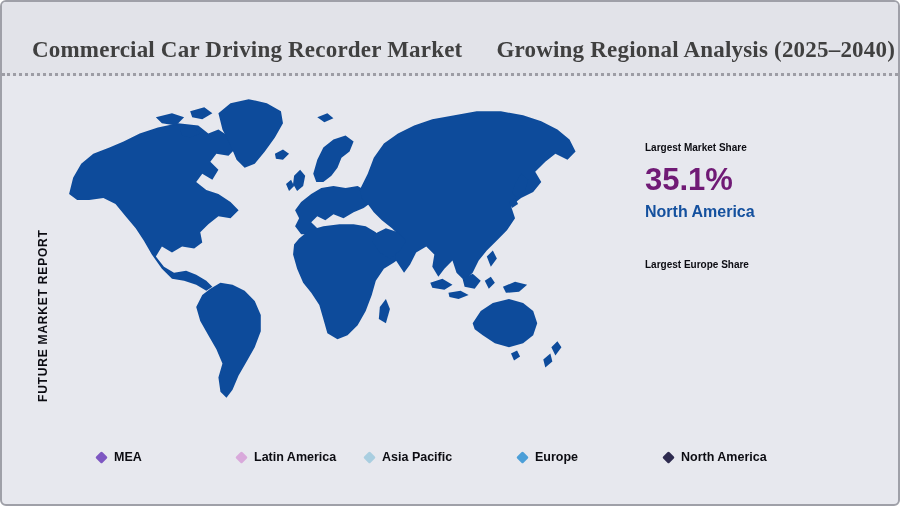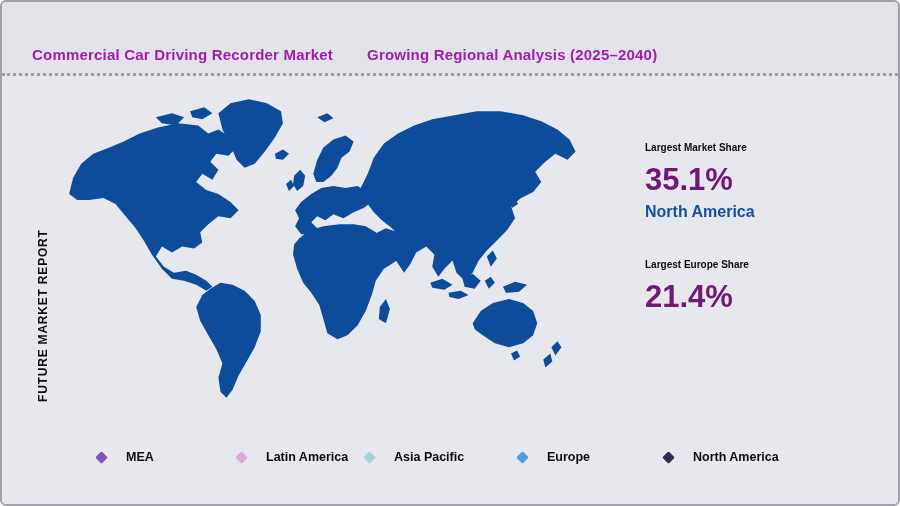--- a/index.html
+++ b/index.html
@@ -18,25 +18,26 @@
     top: 0; left: 0; right: 0;
     height: 74px;
     background: #e2e3e9;
     border-bottom: 3px dotted #9d9da5;
     display: flex;
     align-items: flex-end;
     padding: 0 0 10px 30px;
     gap: 34px;
   }
   .title-part {
-    font-size: 15px;
+    font-size: 23px;
     font-weight: 800;
-    color: #a21caf;
+    color: #404040;
     letter-spacing: 0.2px;
     white-space: nowrap;
+    font-family: Liberation Serif, serif;
   }
   .brand-vertical {
     position: absolute;
     left: 34px;
     top: 228px;
     height: 172px;
     writing-mode: vertical-rl;
     transform: rotate(180deg);
     font-size: 12px;
     font-weight: bold;
@@ -82,21 +83,21 @@
   .legend {
     position: absolute;
     left: 0; right: 0;
     top: 446px;
     height: 18px;
   }
   .legend-item {
     position: absolute;
     display: flex;
     align-items: center;
-    gap: 20px;
+    gap: 8px;
     height: 18px;
     text-align: center;
   }
   .legend-marker {
     width: 9px;
     height: 9px;
     transform: rotate(45deg);
     border-radius: 1.5px;
     flex: 0 0 auto;
   }
@@ -159,21 +160,20 @@
   </div>
 
   <div class="stats">
     <div class="stat-block">
       <div class="stat-label">Largest Market Share</div>
       <div class="stat-value">35.1%</div>
       <div class="stat-region">North America</div>
     </div>
     <div class="stat-block">
       <div class="stat-label">Largest Europe Share</div>
-      <div class="stat-value">21.4%</div>
     </div>
   </div>
 
   <div class="legend">
     <div class="legend-item" style="left:95px">
       <span class="legend-marker" style="background: rgb(126, 87, 194);"></span>
       <span class="legend-label">MEA</span>
     </div>
     <div class="legend-item" style="left:235px">
       <span class="legend-marker" style="background: rgb(217, 169, 219);"></span>

